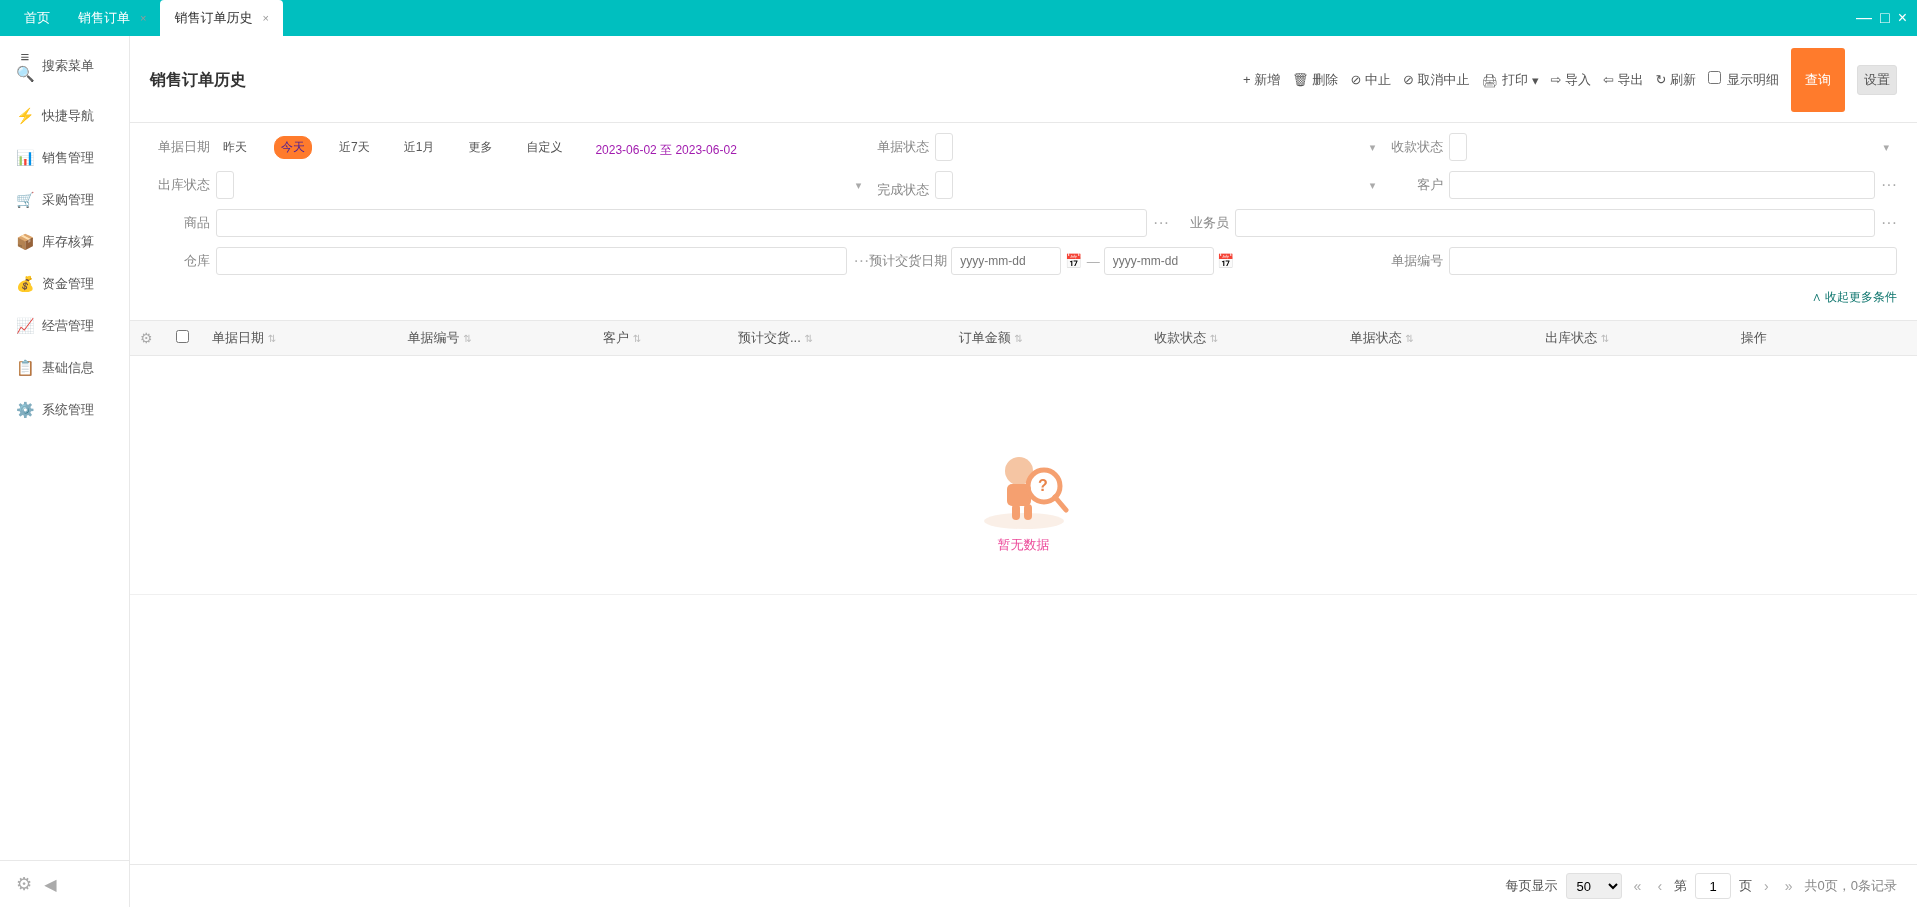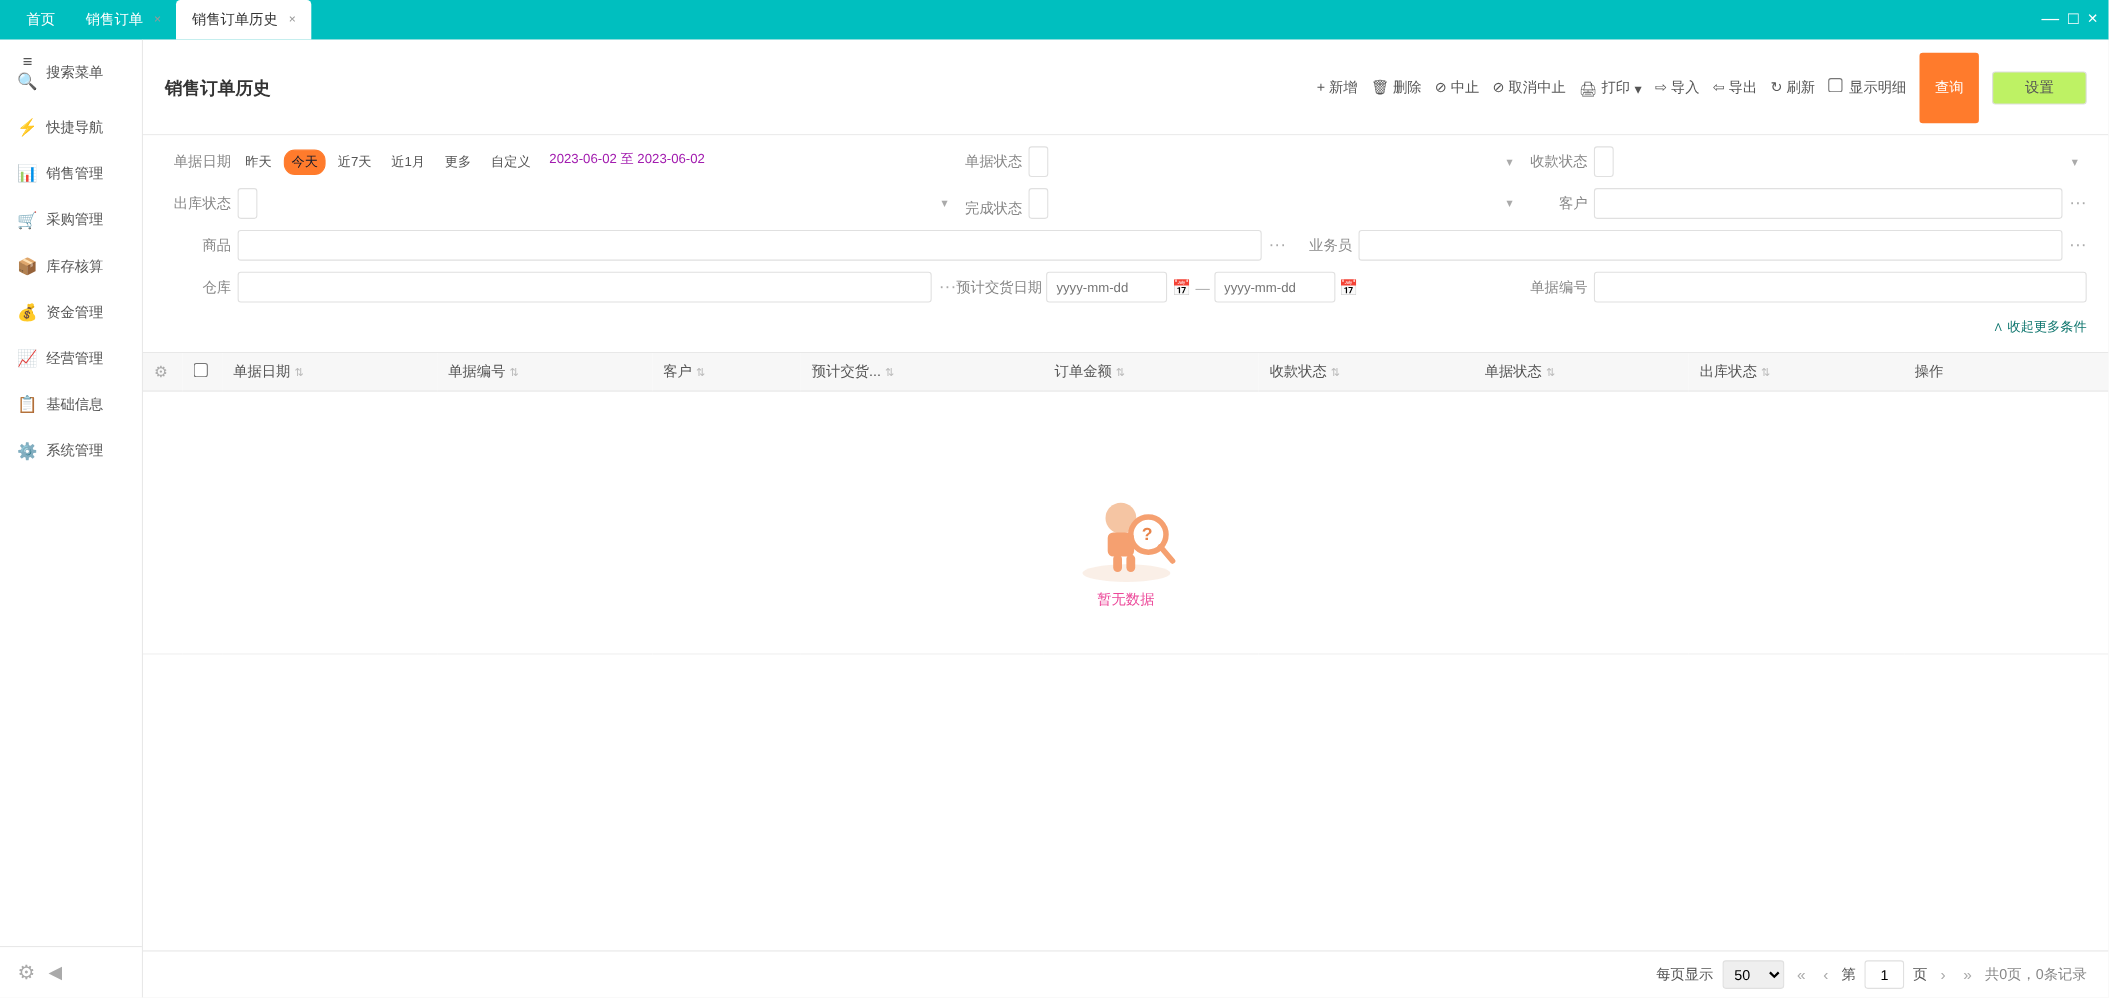--- a/index.html
+++ b/index.html
@@ -26,35 +26,35 @@
     
     .content { flex: 1; display: flex; flex-direction: column; overflow: hidden; background: #f5f5f5; }
 
     
     .page-header { background: #fff; padding: 12px 20px 0 20px; border-bottom: 1px solid #e8e8e8; }
     .page-title-bar { display: flex; align-items: center; justify-content: space-between; margin-bottom: 10px; }
     .page-title { font-size: 16px; font-weight: bold; color: #333; }
     .toolbar { display: flex; align-items: center; gap: 12px; flex-wrap: wrap; }
     .toolbar-btn { display: flex; align-items: center; gap: 4px; font-size: 13px; cursor: pointer; color: #555; }
     .toolbar-btn-primary { background: #ff7b2c; color: #fff; padding: 23px 14px; border-radius: 3px; border: none; cursor: pointer; font-size: 13px; }
-    .toolbar-btn-outline { background: #bef264; color: #555; padding: 5px 29px; border-radius: 3px; border: 1px solid #ddd; cursor: pointer; font-size: 13px; }
+    .toolbar-btn-outline { background: #e5e5e5; color: #555; padding: 5px 6px; border-radius: 3px; border: 1px solid #ddd; cursor: pointer; font-size: 13px; }
     .display-cb { display: flex; align-items: flex-start; gap: 4px; font-size: 13px; color: #555; cursor: pointer; }
 
     
     .filter-area { background: #fff; padding: 10px 20px; border-bottom: 1px solid #e8e8e8; }
     .filter-row { display: flex; align-items: center; gap: 0; margin-bottom: 10px; flex-wrap: wrap; }
     .filter-item { display: flex; align-items: center; gap: 6px; flex: 1; min-width: 300px; }
     .filter-label { color: #888; font-size: 13px; white-space: nowrap; min-width: 60px; text-align: right; }
     .filter-input { border: 1px solid #e0e0e0; border-radius: 3px; padding: 4px 8px; font-size: 13px; height: 28px; flex: 1; outline: none; color: #333; background: #fff; }
     .filter-select { border: 1px solid #e0e0e0; border-radius: 3px; padding: 4px 8px; font-size: 13px; height: 28px; flex: 1; outline: none; color: #333; background: #fff; appearance: none; cursor: pointer; }
     .filter-select-wrap { position: relative; flex: 1; }
     .filter-select-wrap::after { content: '▾'; position: absolute; right: 8px; top: 50%; transform: translateY(-50%); color: #aaa; pointer-events: none; font-size: 11px; }
-    .filter-date-group { display: flex; align-items: flex-start; gap: 4px; flex: 1; }
+    .filter-date-group { display: flex; align-items: flex-end; gap: 20px; flex: 1; }
     .date-btn { padding: 2px 6px; border-radius: 3px; cursor: pointer; font-size: 12px; border: 1px solid transparent; color: #555; }
-    .date-btn.active { background: #ff7b2c; color: #0f172a; border-color: #ff7b2c; border-radius: 10px; }
+    .date-btn.active { background: #ff7b2c; color: #4c1d95; border-color: #ff7b2c; border-radius: 10px; }
     .date-range { font-size: 12px; color: #a21caf; margin-left: 6px; }
     .filter-more-link { display: flex; align-items: center; justify-content: flex-end; gap: 4px; color: #0f766e; font-size: 12px; cursor: pointer; padding: 4px 0; }
     .filter-dots { color: #aaa; cursor: pointer; font-size: 16px; line-height: 1; }
     .filter-date-input { border: 1px solid #e0e0e0; border-radius: 3px; padding: 4px 8px; font-size: 12px; height: 28px; outline: none; color: #bbb; background: #fff; width: 110px; }
     .date-dash { color: #aaa; }
     .cal-icon { color: #ccc; font-size: 14px; cursor: pointer; }
 
     
     .table-area { flex: 1; overflow-y: auto; background: #fff; margin: 0; }
     .data-table { width: 100%; border-collapse: collapse; font-size: 13px; }

